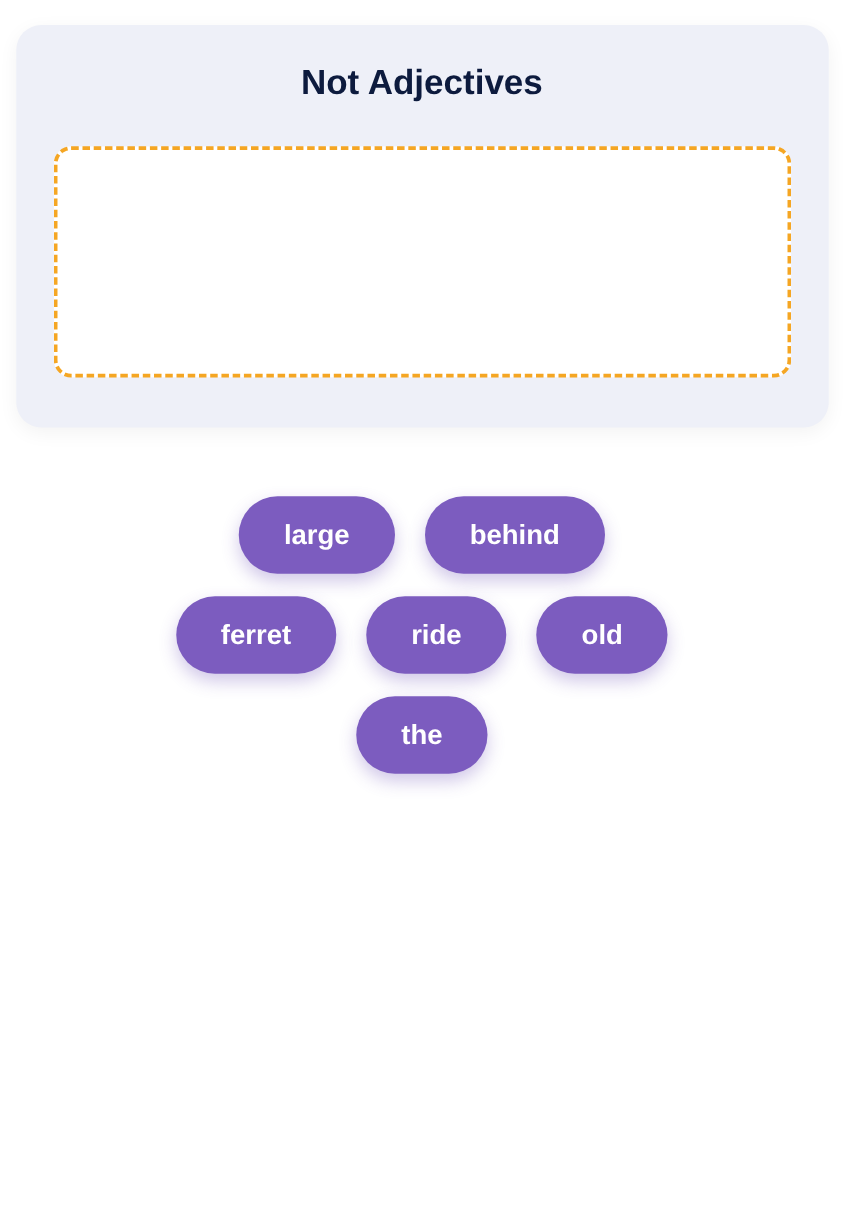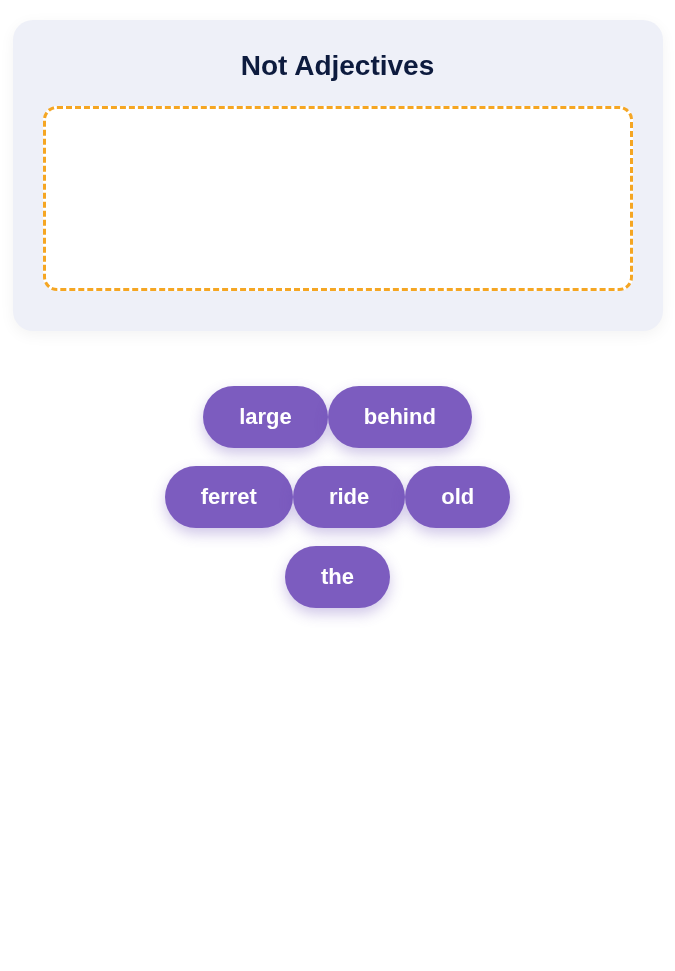--- a/index.html
+++ b/index.html
@@ -25,21 +25,21 @@
       padding: 30px 30px 40px 30px;
       margin-top: 20px;
       box-shadow: 0 4px 15px rgba(0,0,0,0.05);
     }
 
     .card-title {
       text-align: center;
       font-size: 28px;
       font-weight: 800;
       color: #0d1b3e;
-      margin-bottom: 24px;
+      margin-bottom: 35px;
     }
 
     .drop-zone {
       width: 100%;
       min-height: 185px;
       background: #ffffff;
       border: 3px dashed #f5a623;
       border-radius: 14px;
     }
 
@@ -50,20 +50,21 @@
       align-items: center;
       gap: 18px;
       margin-top: 55px;
       padding-bottom: 40px;
     }
 
     .word-row {
       display: flex;
       flex-direction: row;
       justify-content: flex-end;
+      gap: 24px;
     }
 
     .word-chip {
       background: #7c5cbf;
       color: #ffffff;
       border-radius: 50px;
       font-size: 22px;
       font-weight: 600;
       padding: 18px 36px;
       cursor: pointer;

